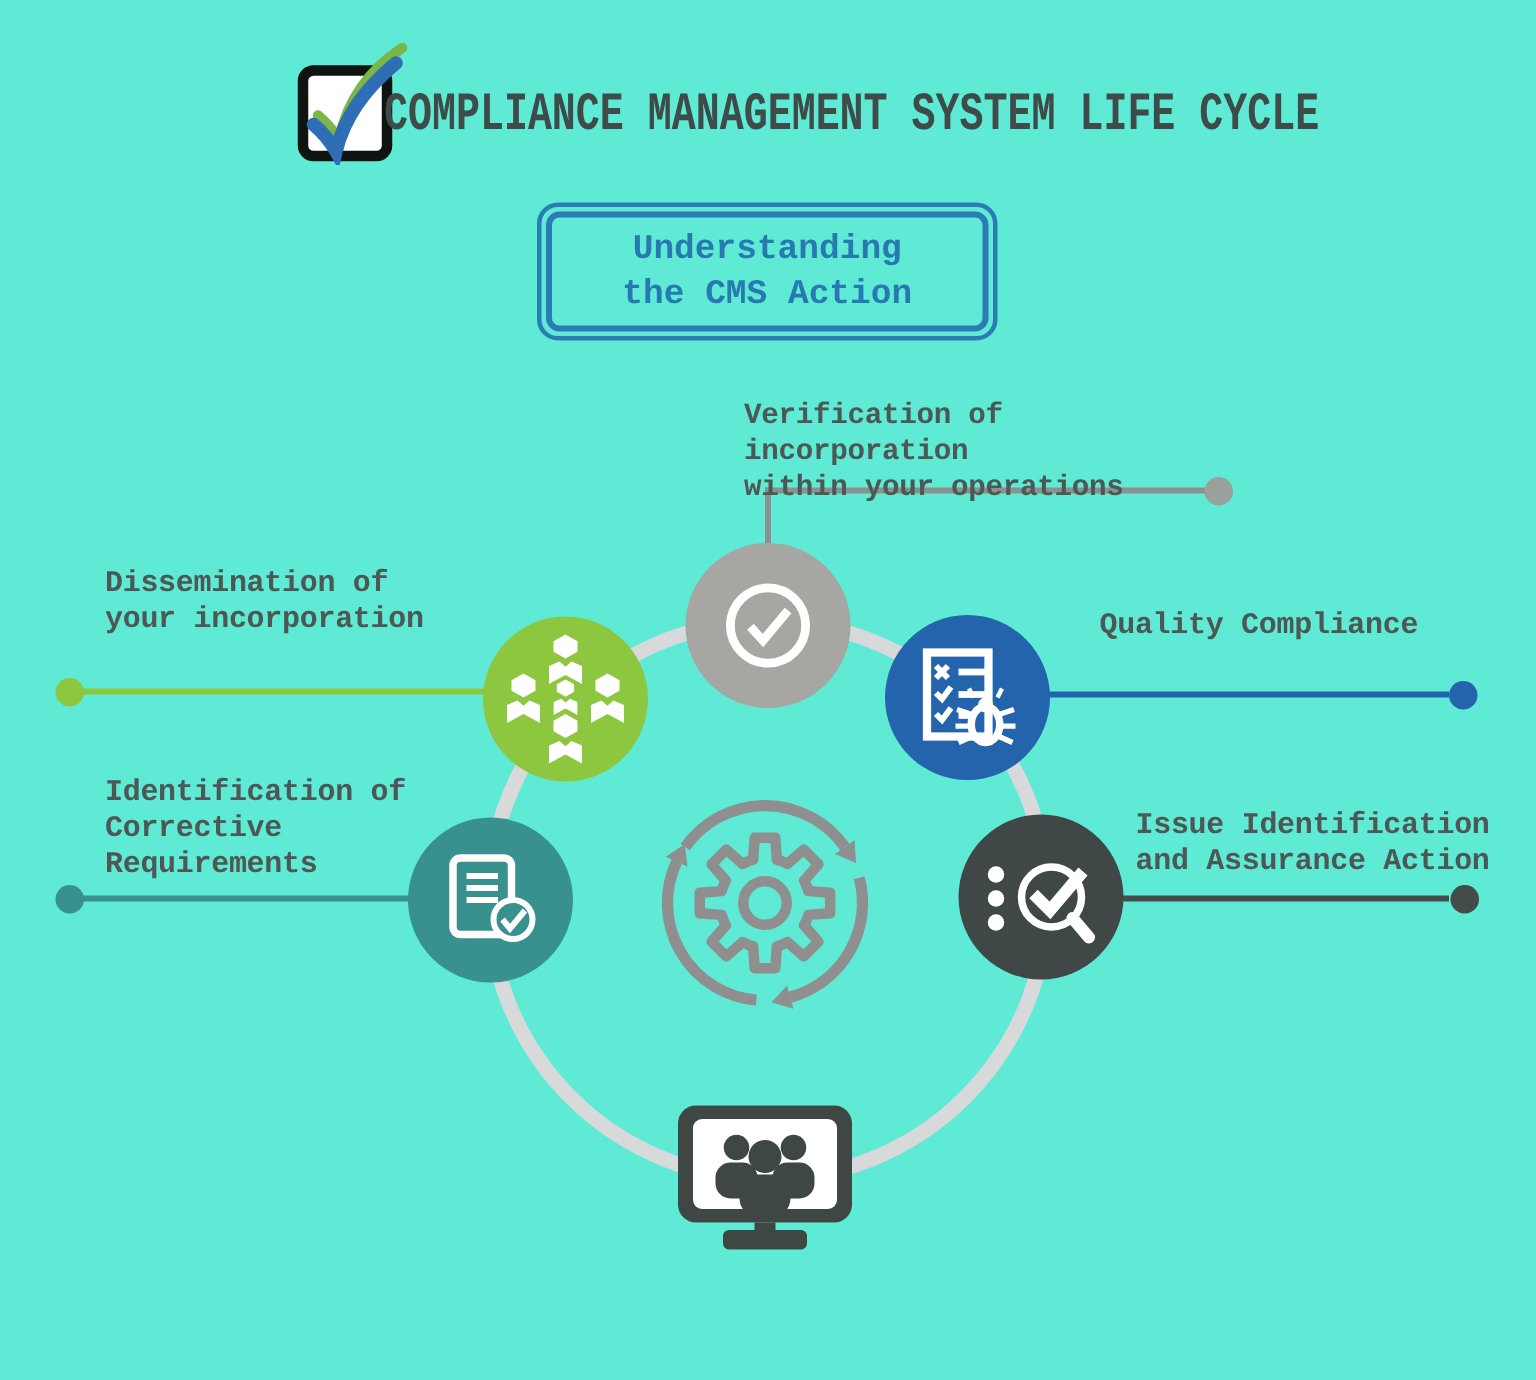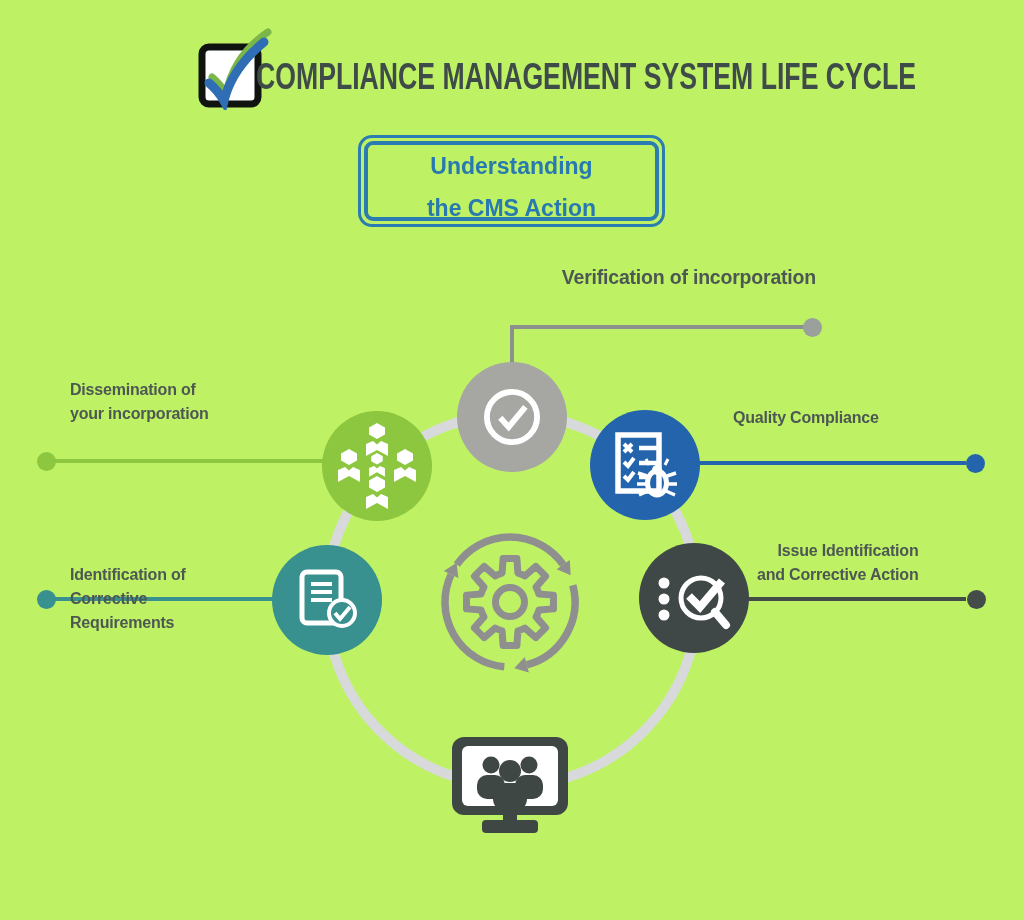--- a/index.html
+++ b/index.html
@@ -1,18 +1,18 @@
 <!DOCTYPE html>
 <html><head>
 <meta charset="utf-8">
 <style>
   html,body{margin:0;padding:0;background:#fff;}
   #canvas{
-    position:relative;width:1024px;height:920px;background:#bef264;
-    font-family:Liberation Sans, sans-serif;overflow:hidden;
+    position:relative;width:1024px;height:920px;background:#5eead4;
+    font-family:Liberation Mono, monospace;overflow:hidden;
   }
   
   #logo{position:absolute;left:194px;top:28px;width:82px;height:82px;}
   #main-title{
     position:absolute;left:256px;top:56px;width:780px;
     font-size:36px;font-weight:bold;color:#3f4b48;letter-spacing:0px;
     transform:scaleX(0.74);transform-origin:left top;white-space:nowrap;
   }
   
   #stamp{
@@ -20,21 +20,20 @@
     border:3px solid #2b7cb2;border-radius:14px;box-sizing:border-box;
     display:flex;flex-direction:column;align-items:center;justify-content:center;
   }
   #stamp::before{
     content:"";position:absolute;left:3px;top:3px;right:3px;bottom:3px;
     border:4px solid #2b7cb2;border-radius:9px;
   }
   .stamp-line{
     position:relative;color:#2779b0;font-size:23px;font-weight:bold;line-height:30px;
     text-align:center;
-    margin-top:12px;
   }
   
   #ring{
     position:absolute;left:321px;top:409px;width:382px;height:382px;
     border:10px solid #d7d9da;border-radius:50%;box-sizing:border-box;
   }
   
   .conn{position:absolute;}
   .dot{position:absolute;width:19px;height:19px;border-radius:50%;}
   #conn-top-v{left:510px;top:325px;width:4px;height:44px;background:#8b918e;}
@@ -53,26 +52,26 @@
     position:absolute;width:110px;height:110px;border-radius:50%;
     display:flex;align-items:center;justify-content:center;
   }
   #node-verification{left:457px;top:362px;background:#a6a6a3;}
   #node-dissemination{left:322px;top:411px;background:#8dc63f;}
   #node-testing{left:590px;top:410px;background:#2464ad;}
   #node-identification{left:272px;top:545px;background:#38908f;}
   #node-issue{left:639px;top:543px;background:#3f4846;}
   
   .lbl{
-    position:absolute;color:#4d5753;font-size:16px;font-weight:bold;
+    position:absolute;color:#4d5753;font-size:20px;font-weight:bold;
     line-height:24px;letter-spacing:-0.2px;
   }
-  #lbl-verification{left:496px;top:265px;width:320px;text-align:right;font-size:19.5px;}
+  #lbl-verification{left:496px;top:265px;width:320px;text-align:left;font-size:19.5px;}
   #lbl-dissemination{left:70px;top:378px;text-align:left;}
-  #lbl-identification{left:70px;top:517px;text-align:left;margin-top:46px;}
+  #lbl-identification{left:70px;top:517px;text-align:left;}
   #lbl-testing{left:733px;top:406px;text-align:left;}
   #lbl-issue{left:757px;top:539px;text-align:right;}
   
   #center-icon{position:absolute;left:425px;top:517px;}
   #monitor-icon{position:absolute;left:445px;top:732px;}
 </style>
 </head>
 <body>
 
 <div id="canvas">
@@ -196,31 +195,32 @@
       <rect x="5" y="-12" width="28" height="24" rx="10"></rect>
       <circle cx="0" cy="-16" r="11"></circle>
       <rect x="-17" y="-4" width="34" height="28" rx="12"></rect>
     </g>
     <rect x="-7" y="28" width="14" height="7" fill="#3e4744"></rect>
     <rect x="-28" y="33" width="56" height="13" rx="4" fill="#3e4744"></rect>
   </svg>
 
   <div class="lbl" id="lbl-verification">
     <div>Verification of incorporation</div>
+    <div>within your operations</div>
   </div>
   <div class="lbl" id="lbl-dissemination">
     <div>Dissemination of</div>
     <div>your incorporation</div>
   </div>
   <div class="lbl" id="lbl-identification">
     <div>Identification of</div>
     <div>Corrective</div>
     <div>Requirements</div>
   </div>
   <div class="lbl" id="lbl-testing">
     <div>Quality Compliance</div>
   </div>
   <div class="lbl" id="lbl-issue">
     <div>Issue Identification</div>
-    <div>and Corrective Action</div>
+    <div>and Assurance Action</div>
   </div>
 
 </div>
 
 </body></html>

